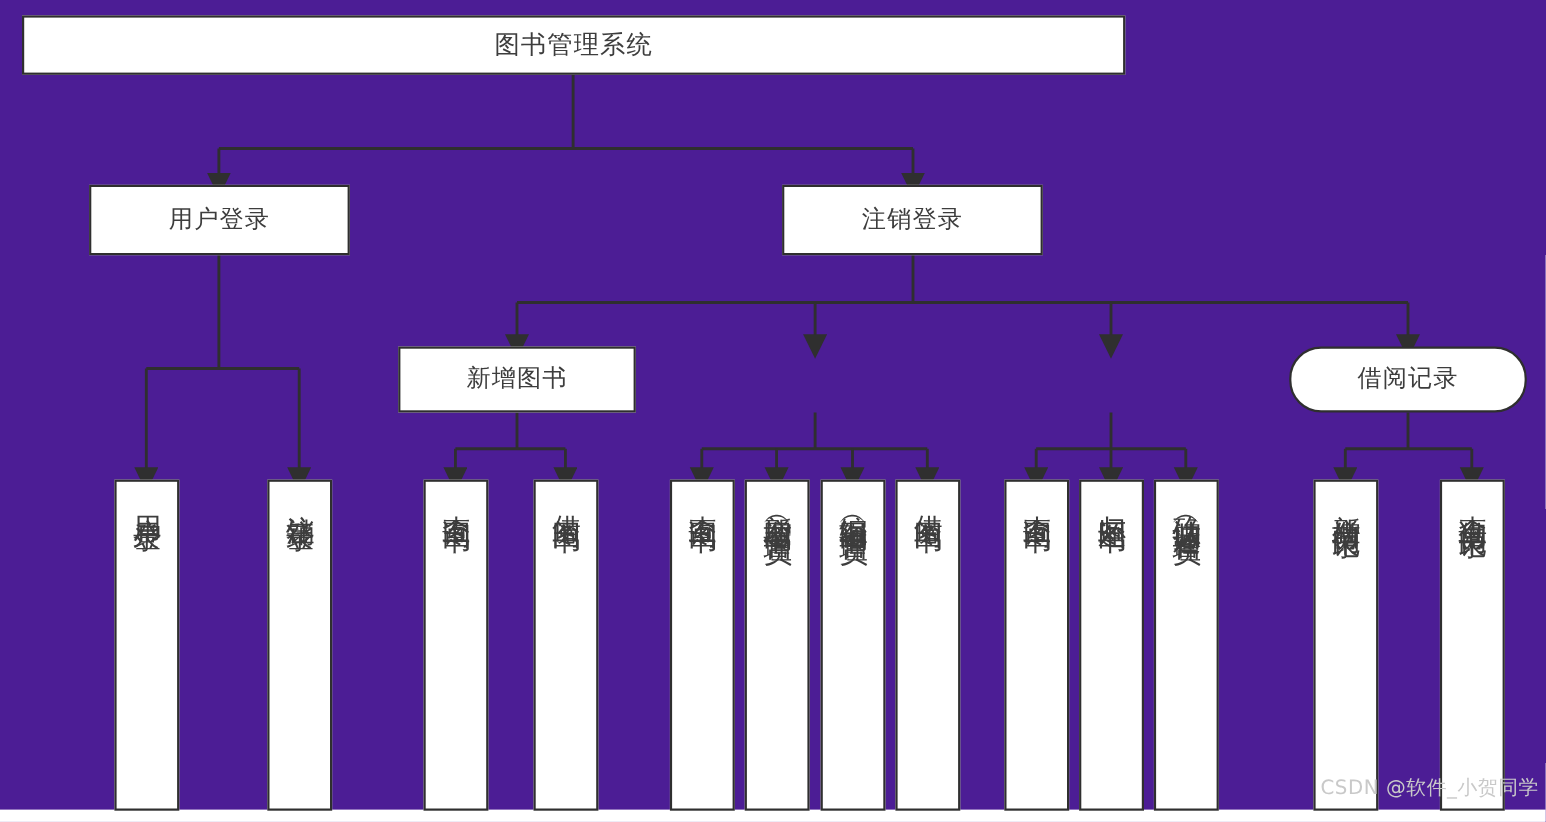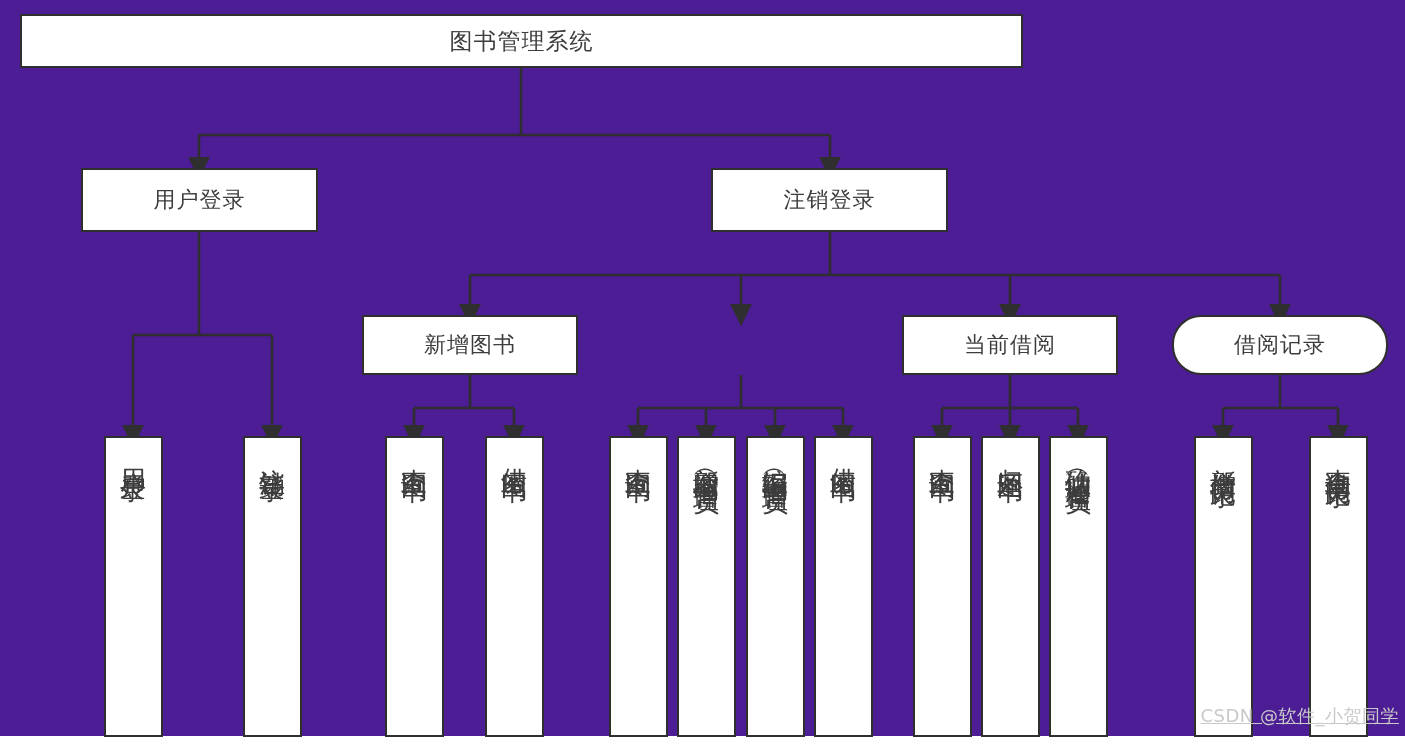--- a/index.html
+++ b/index.html
@@ -14,21 +14,21 @@
   .node .lbl{display:block;text-align:center;line-height:1.06;}
   
   .node.h .lbl{writing-mode:horizontal-tb;font-size:22px;letter-spacing:1px;}
   .node.root .lbl{font-size:23px;}
   
   .node.v{align-items:flex-start;padding-top:10px;}
   .node.v .lbl{writing-mode:vertical-rl;text-orientation:upright;
         font-size:26px;letter-spacing:3px;line-height:1.0;}
   .watermark{position:absolute;right:6px;bottom:8px;color:#c9c9c9;
         font-size:18px;letter-spacing:.5px;white-space:nowrap;
-        font-family:"DejaVu Sans","Liberation Sans",sans-serif;text-decoration:underline;}
+        font-family:"DejaVu Sans","Liberation Sans",sans-serif;}
 </style>
 </head>
 <body>
 
 <div id="diagram">
 
   <svg class="edges" viewBox="0 0 1405 747">
     <defs>
       <marker id="arrow" markerWidth="11" markerHeight="11" refX="1.2" refY="4.2" orient="auto" markerUnits="strokeWidth">
         <path d="M0,0 L0,8.4 L8.6,4.2 z" fill="#2f2f2f"></path>
@@ -85,23 +85,20 @@
   <div class="node h" style="left:81px;top:168px;width:237px;height:64px;">
     <span class="lbl">用户登录</span>
   </div>
   <div class="node h" style="left:711px;top:168px;width:237px;height:64px;">
     <span class="lbl">注销登录</span>
   </div>
 
   <div class="node h" style="left:362px;top:315px;width:216px;height:60px;">
     <span class="lbl">新增图书</span>
   </div>
-  <div class="node h" style="left:902px;top:315px;width:216px;height:60px;">
-    <span class="lbl">当前借阅</span>
-  </div>
   <div class="node h" style="left:1172px;top:315px;width:216px;height:60px;border-radius:29px;">
     <span class="lbl">借阅记录</span>
   </div>
 
   <div class="node v" style="left:104px;top:436px;width:59px;height:301px;">
     <span class="lbl">用户登录</span>
   </div>
   <div class="node v" style="left:243px;top:436px;width:59px;height:301px;">
     <span class="lbl">注销登录</span>
   </div>

